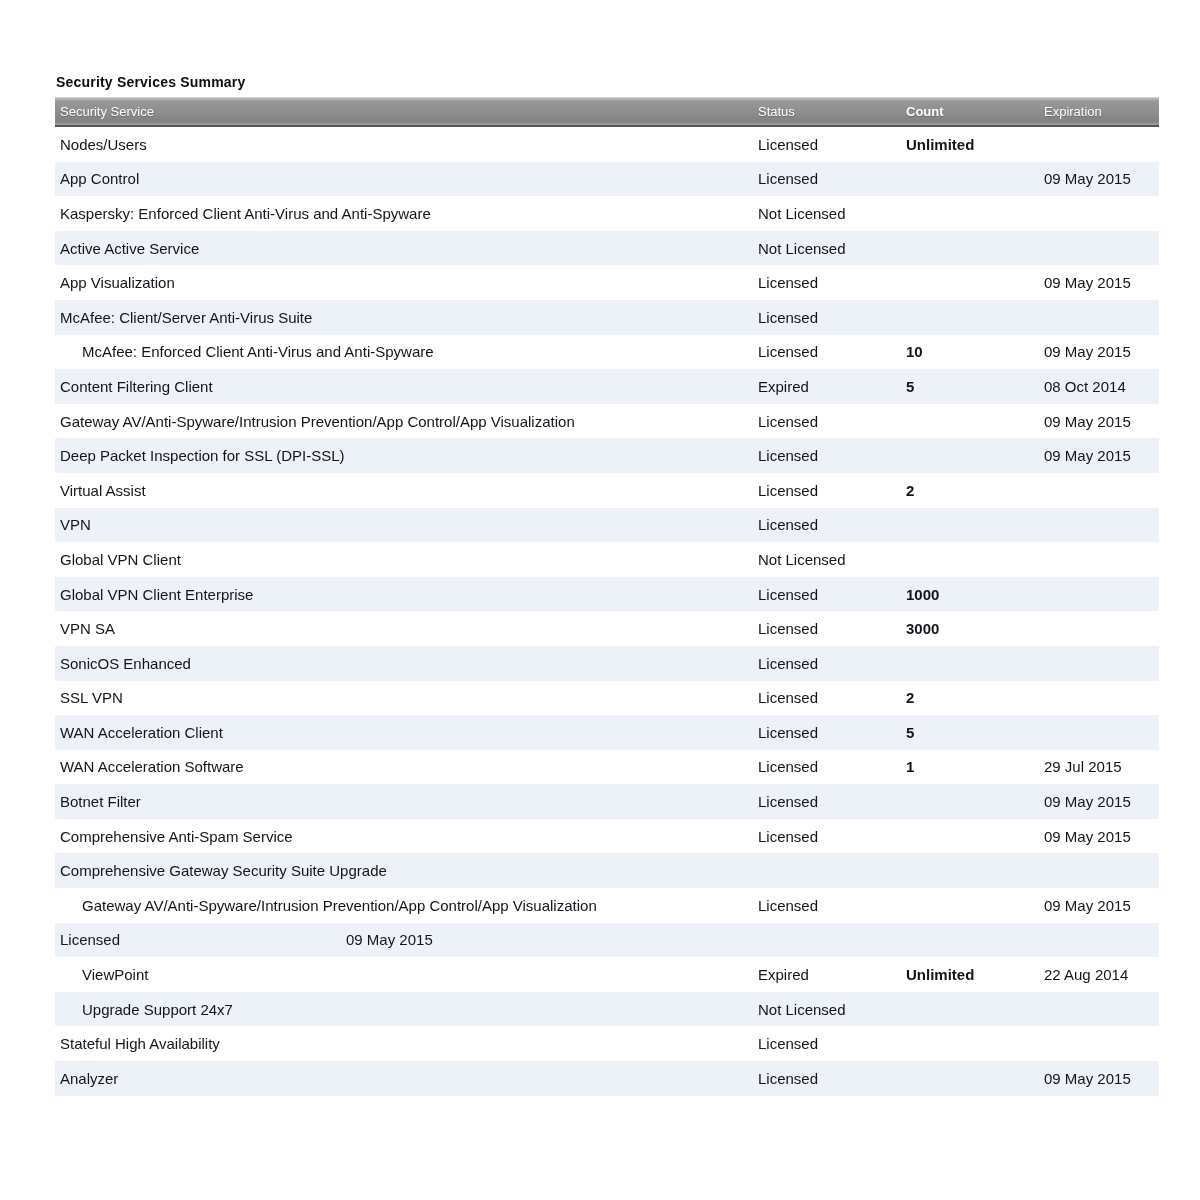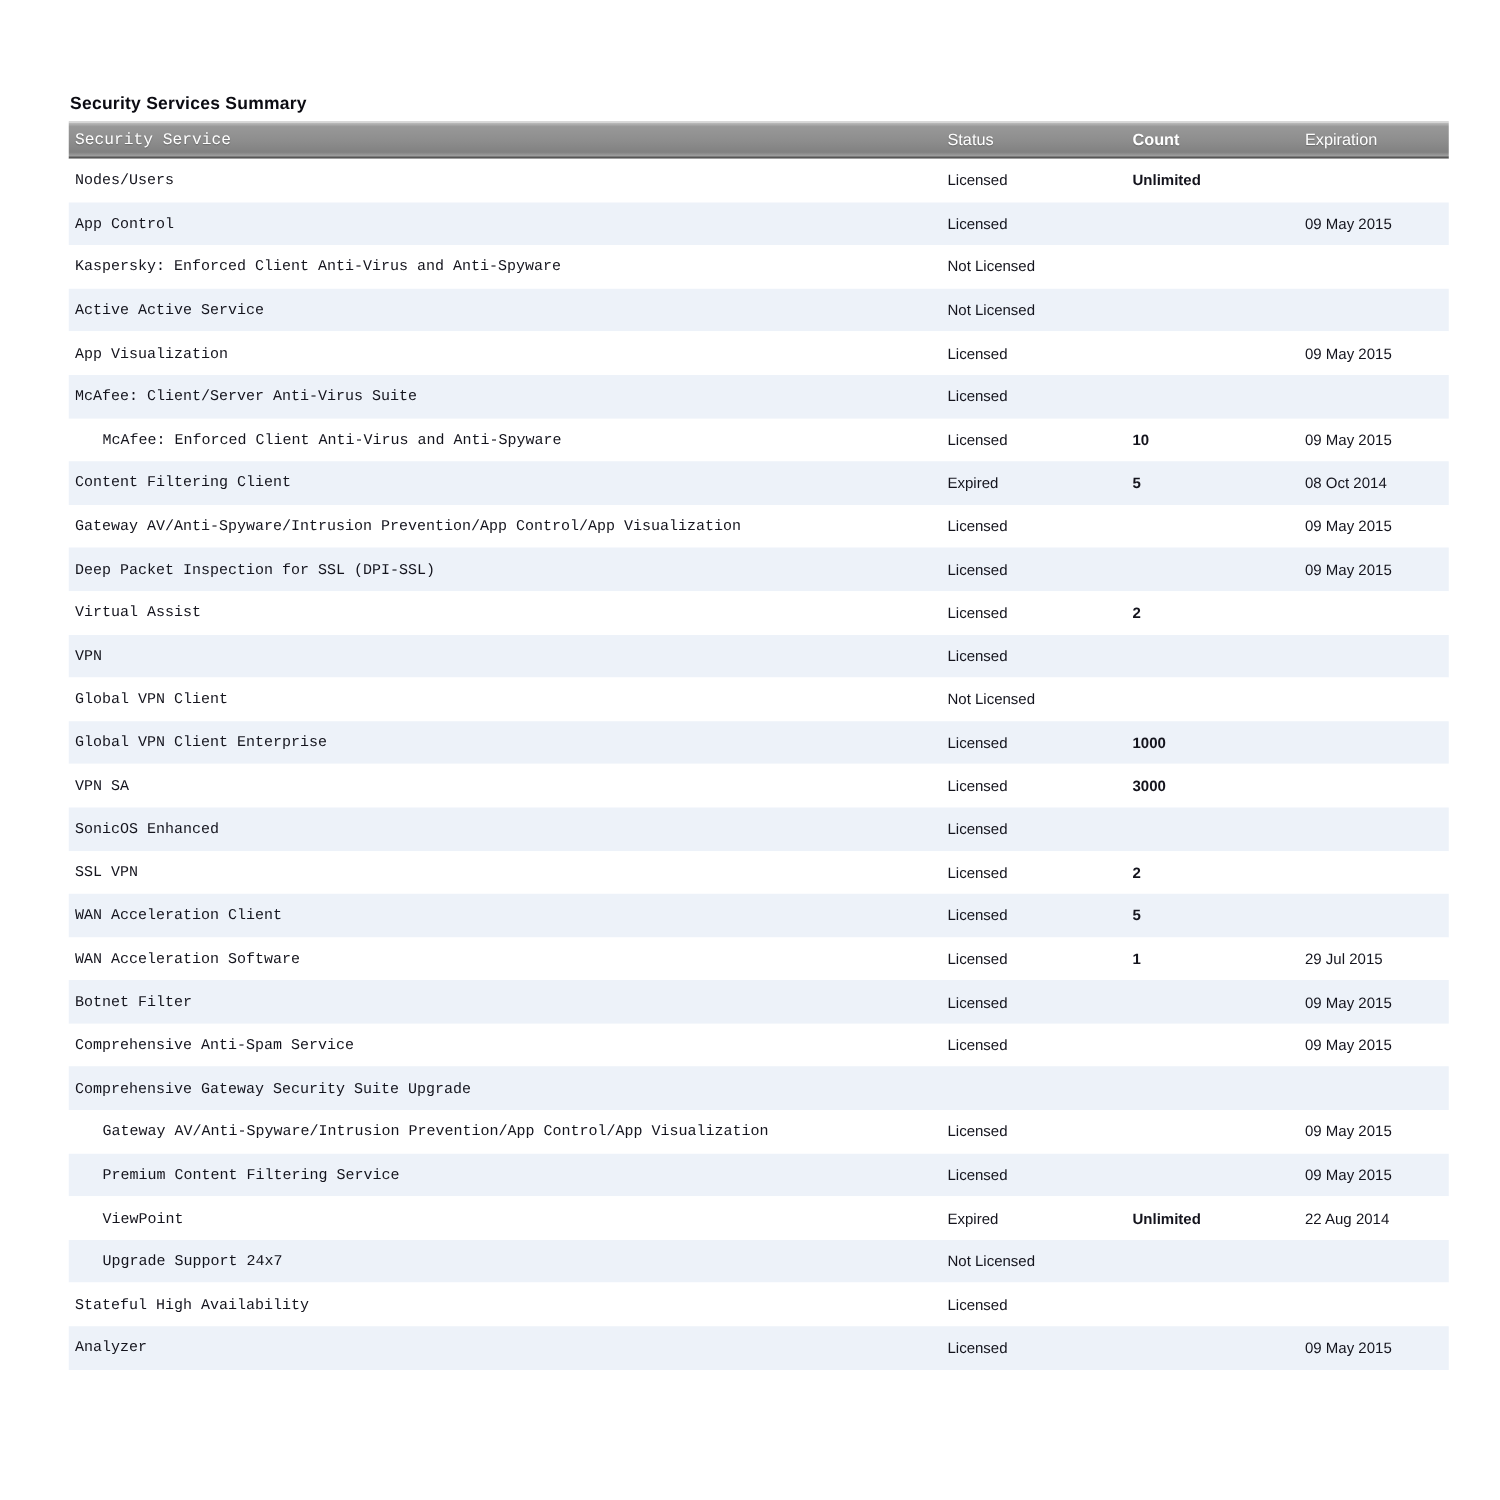--- a/index.html
+++ b/index.html
@@ -44,32 +44,32 @@
     color: #ffffff;
     font-size: 13px;
     text-shadow: 0 1px 1px rgba(0,0,0,0.25);
   }
   .row {
     display: flex;
     align-items: center;
     height: 34.6px;
     background: #ffffff;
     color: #14141d;
-    font-size: 12px;
+    font-size: 15px;
   }
   .row.alt {
     background: #edf2f9;
   }
   .cell {
     box-sizing: border-box;
     padding-left: 5px;
     white-space: nowrap;
     overflow: hidden;
   }
-  .col-service { flex: 1 1 auto; min-width: 0; font-family: Liberation Mono, monospace; }
+  .col-service { flex: 1 1 auto; min-width: 0; }
   .col-status  { width: 148px; flex: 0 0 148px; }
   .col-count   { width: 110px; flex: 0 0 110px; font-weight: bold; }
   .col-exp     { width: 120px; flex: 0 0 120px; margin-left: 28px; }
   .cell.indent { padding-left: 27px; }
 </style>
 </head>
 <body>
 
 <div class="page">
   <div class="summary-wrap">
@@ -218,21 +218,20 @@
     <div class="cell col-count"></div>
     <div class="cell col-exp"></div>
   </div>
           <div class="row">
     <div class="cell col-service indent">Gateway AV/Anti-Spyware/Intrusion Prevention/App Control/App Visualization</div>
     <div class="cell col-status">Licensed</div>
     <div class="cell col-count"></div>
     <div class="cell col-exp">09 May 2015</div>
   </div>
           <div class="row alt">
-    <div class="cell col-service indent">Premium Content Filtering Service</div>
     <div class="cell col-status">Licensed</div>
     <div class="cell col-count"></div>
     <div class="cell col-exp">09 May 2015</div>
   </div>
           <div class="row">
     <div class="cell col-service indent">ViewPoint</div>
     <div class="cell col-status">Expired</div>
     <div class="cell col-count">Unlimited</div>
     <div class="cell col-exp">22 Aug 2014</div>
   </div>

